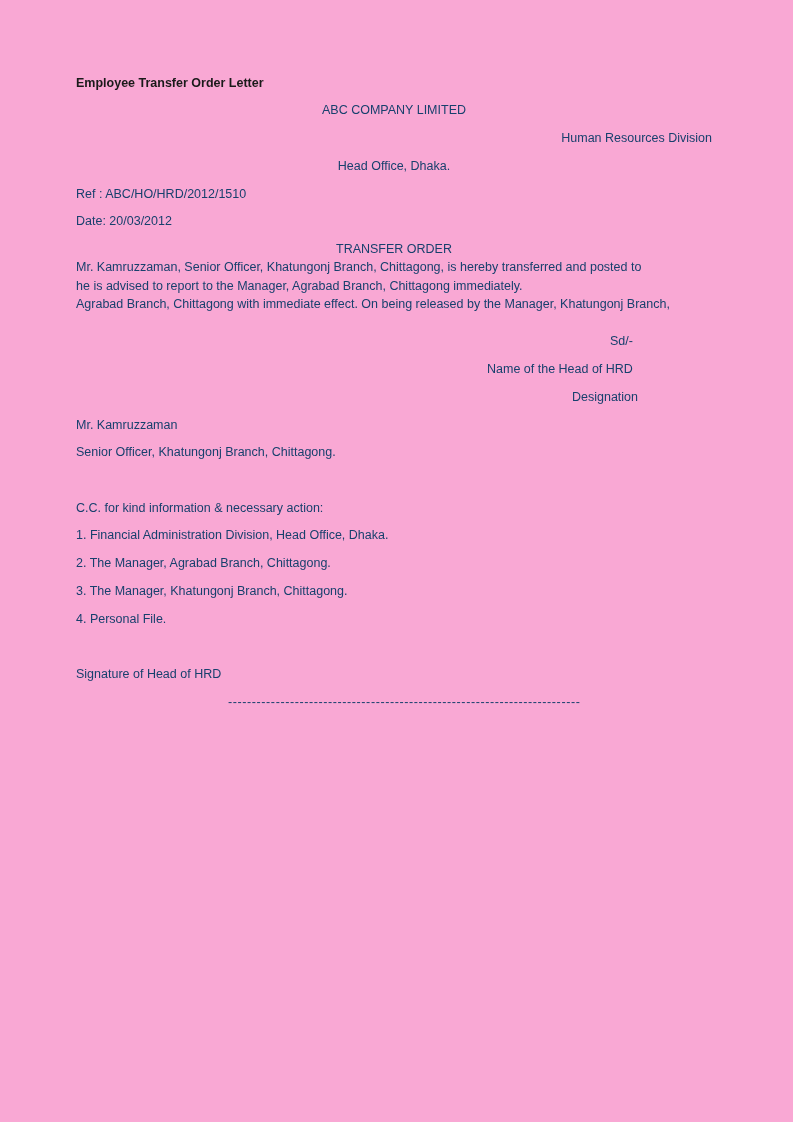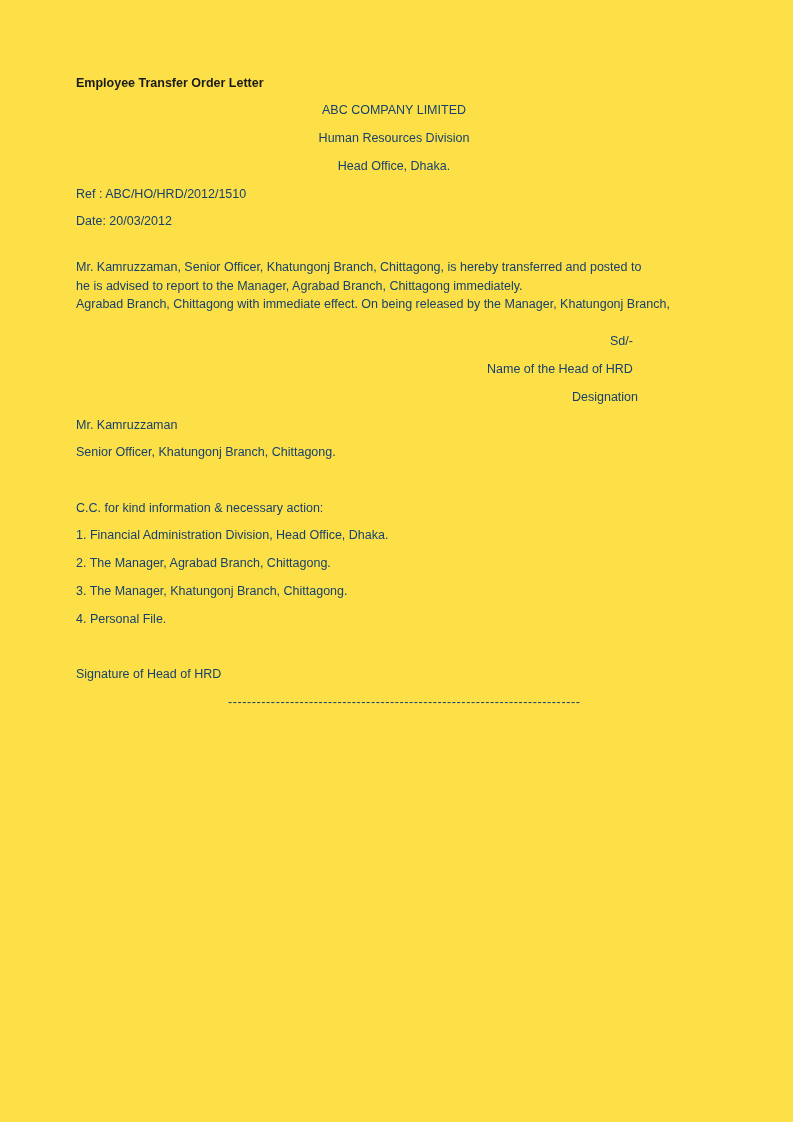--- a/index.html
+++ b/index.html
@@ -13,21 +13,21 @@
       position: relative;
       overflow: hidden;
       font-family: "Liberation Sans", "DejaVu Sans", sans-serif;
       font-size: 12.5px;
       color: #17406d;
     }
     .page {
       position: absolute;
       left: 0; top: 0;
       width: 793px; height: 1122px;
-      background: #fde047;
+      background: #f9a8d4;
     }
     .line {
       position: absolute;
       white-space: nowrap;
       line-height: 16px;
     }
     .title {
       left: 76px;
       top: 75px;
       font-weight: bold;
@@ -61,26 +61,27 @@
     }
   </style>
 </head>
 <body>
 
 <div class="page">
 
   <div class="line title">Employee Transfer Order Letter</div>
 
   <div class="line center" style="top:102px;">ABC COMPANY LIMITED</div>
-  <div class="line center" style="top:130px;">Human Resources Division</div>
+  <div class="line center" style="top:130px;text-align:right;">Human Resources Division</div>
   <div class="line center" style="top:158px;">Head Office, Dhaka.</div>
 
   <div class="line left" style="top:186px;text-align:right;">Ref : ABC/HO/HRD/2012/1510</div>
   <div class="line left" style="top:213px;">Date: 20/03/2012</div>
 
+  <div class="line center" style="top:241px;">TRANSFER ORDER</div>
 
   <div class="body-para">
     <div>Mr. Kamruzzaman, Senior Officer, Khatungonj Branch, Chittagong, is hereby transferred and posted to</div>
     <div>he is advised to report to the Manager, Agrabad Branch, Chittagong immediately.</div>
     <div>Agrabad Branch, Chittagong with immediate effect. On being released by the Manager, Khatungonj Branch,</div>
   </div>
 
   <div class="line right-sd">Sd/-</div>
   <div class="line right-name">Name of the Head of HRD</div>
   <div class="line right-desig">Designation</div>

